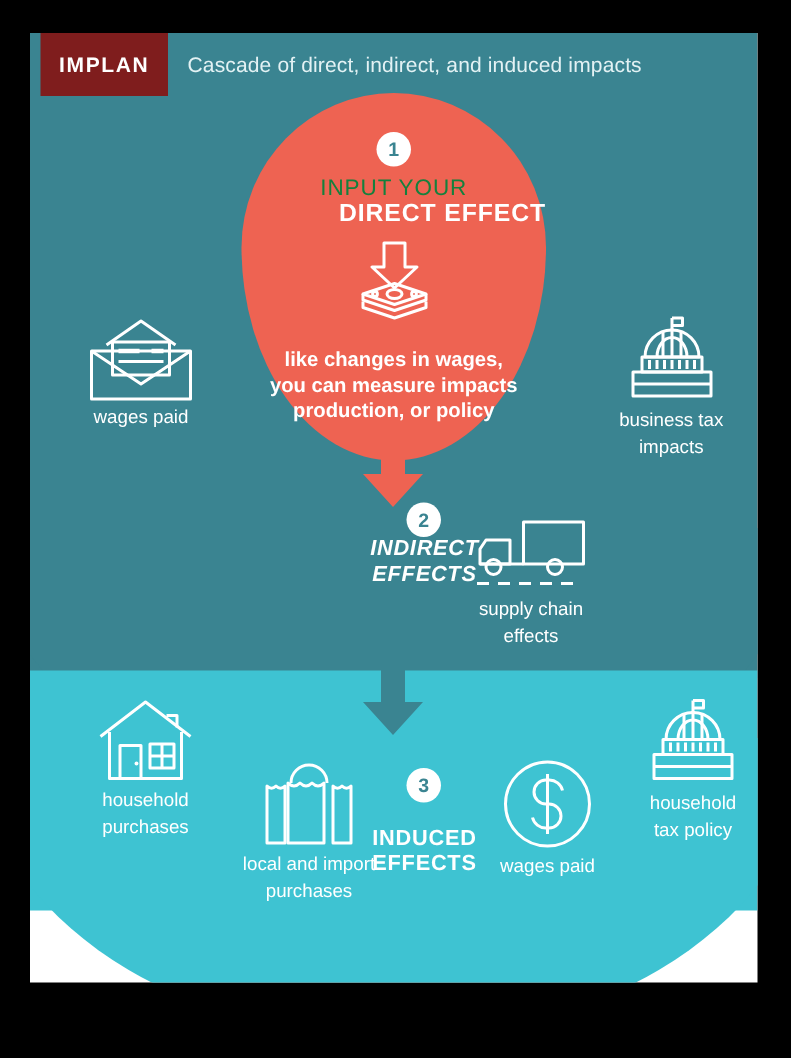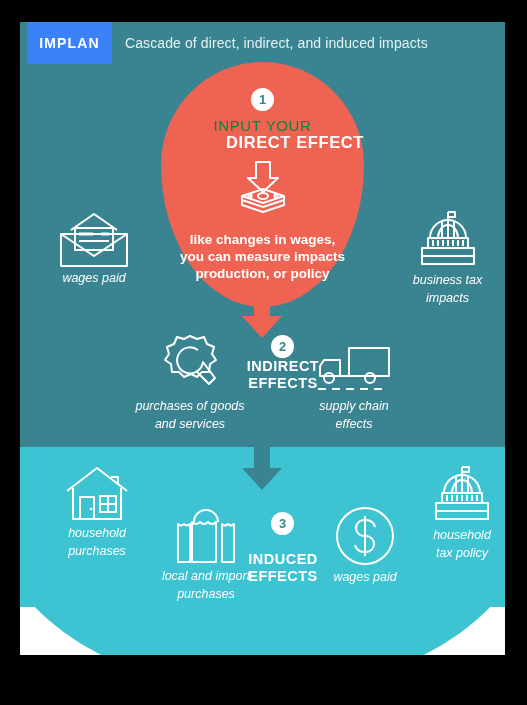--- a/index.html
+++ b/index.html
@@ -6,21 +6,21 @@
   body{width:527px;height:705px;overflow:hidden;
        font-family:"Liberation Sans","DejaVu Sans",sans-serif;}
 
   #card{position:absolute;left:20px;top:22px;width:485px;height:633px;
         background:#ffffff;overflow:hidden;}
 
   
   #header{position:absolute;left:0;top:0;width:485px;height:42px;
           background:#3A8491;}
   #logo{position:absolute;left:7px;top:0;width:85px;height:42px;
-        background:#3b82f6;display:flex;align-items:center;justify-content:center;}
+        background:#7f1d1d;display:flex;align-items:center;justify-content:center;}
   #logo span{color:#ffffff;font-size:14px;font-weight:bold;letter-spacing:1.1px;}
   #header-title{position:absolute;left:105px;top:0;height:42px;display:flex;
                 align-items:center;color:#E3F2F4;font-size:14px;letter-spacing:.1px;}
 
   
   #band-dark{position:absolute;left:0;top:42px;width:485px;height:388px;
              background:#3A8491;}
   #band-dark-foot{position:absolute;left:-28px;top:330px;width:541px;height:190px;
              background:#3A8491;border-radius:0 0 50% 50%/0 0 100% 100%;}
   #band-cyan{position:absolute;left:0;top:425px;width:485px;height:160px;
@@ -42,30 +42,30 @@
   #t1b{position:absolute;left:141px;top:111px;width:203px;color:#ffffff;
        font-size:16.5px;font-weight:bold;letter-spacing:.6px;text-align:right;}
   #money-icon{position:absolute;left:212px;top:138px;width:62px;height:62px;}
   #t1c{position:absolute;left:146px;top:209px;width:193px;color:#ffffff;
        font-size:13.5px;font-weight:bold;line-height:17px;text-align:center;}
 
   
   #badge2{position:absolute;left:251px;top:313px;}
   #t2{position:absolute;left:206px;top:336px;width:114px;color:#ffffff;
       font-size:14.5px;font-weight:bold;line-height:17px;letter-spacing:.5px;
-      text-align:center;}
+      text-align:center;font-style:italic;}
   #arrow2{position:absolute;left:222px;top:424px;width:40px;height:44px;}
   #badge3{position:absolute;left:251px;top:490px;}
   #t3{position:absolute;left:206px;top:513px;width:114px;color:#ffffff;
       font-size:14.5px;font-weight:bold;line-height:17px;letter-spacing:.5px;
       text-align:center;margin-top:16px;}
 
   
   .ib{position:absolute;text-align:center;color:#ffffff;}
-  .ib .cap{font-size:12.5px;line-height:15px;margin-top:3px;font-style:italic;}
+  .ib .cap{font-size:12.5px;line-height:15px;margin-top:3px;}
   .ib svg{display:block;margin:0 auto;}
 
   
   #ic-wages-paid     {left:14px;  top:190px; width:120px;}
   #ic-business-tax   {left:370px; top:188px; width:115px;}
   #ic-purchases-goods{left:96px;  top:310px; width:148px;}
   #ic-supply-chain   {left:280px; top:322px; width:108px;}
   #ic-household-pur  {left:22px;  top:443px; width:110px;}
   #ic-local-import   {left:118px; top:482px; width:136px;}
   #ic-wages-paid-2   {left:296px; top:483px; width:98px;}
@@ -158,30 +158,20 @@
         <rect x="16" y="28" width="40" height="10"></rect>
         <path d="M21 30 v6 M26 30 v6 M31 30 v6 M36 30 v6 M41 30 v6 M46 30 v6 M51 30 v6"></path>
         <rect x="10" y="38" width="52" height="16"></rect>
         <line x1="10" y1="46" x2="62" y2="46"></line>
       </g>
     </svg>
     <div class="cap">business tax</div>
     <div class="cap">impacts</div>
   </div>
 
-  <div class="ib" id="ic-purchases-goods">
-    <svg width="66" height="64" viewBox="0 0 66 64">
-      <g fill="none" stroke="#ffffff" stroke-width="2" stroke-linejoin="round">
-        <path d="M33 4 l7 3 l7 -2 l3 7 l7 3 l-2 7 l4 6 l-6 4 l-1 8 l-7 0 l-5 5 l-6 -3 l-7 3 l-5 -5 l-7 0 l-1 -8 l-6 -4 l4 -6 l-2 -7 l7 -3 l3 -7 l7 2 Z"></path>
-        <path d="M41 18 a13 13 0 1 0 5 12 L58 46 l-6 6 L39 39"></path>
-      </g>
-    </svg>
-    <div class="cap">purchases of goods</div>
-    <div class="cap">and services</div>
-  </div>
 
   <div class="ib" id="ic-supply-chain">
     <svg width="76" height="52" viewBox="0 0 76 52">
       <g fill="none" stroke="#ffffff" stroke-width="2" stroke-linejoin="round">
         <rect x="33" y="4" width="40" height="28"></rect>
         <path d="M8 16 h16 v16 H4 v-10 Z"></path>
         <path d="M4 32 h29"></path>
         <circle cx="13" cy="34" r="5"></circle>
         <circle cx="54" cy="34" r="5"></circle>
         <path d="M2 45 h8 M16 45 h8 M30 45 h8 M44 45 h8 M58 45 h8"></path>

